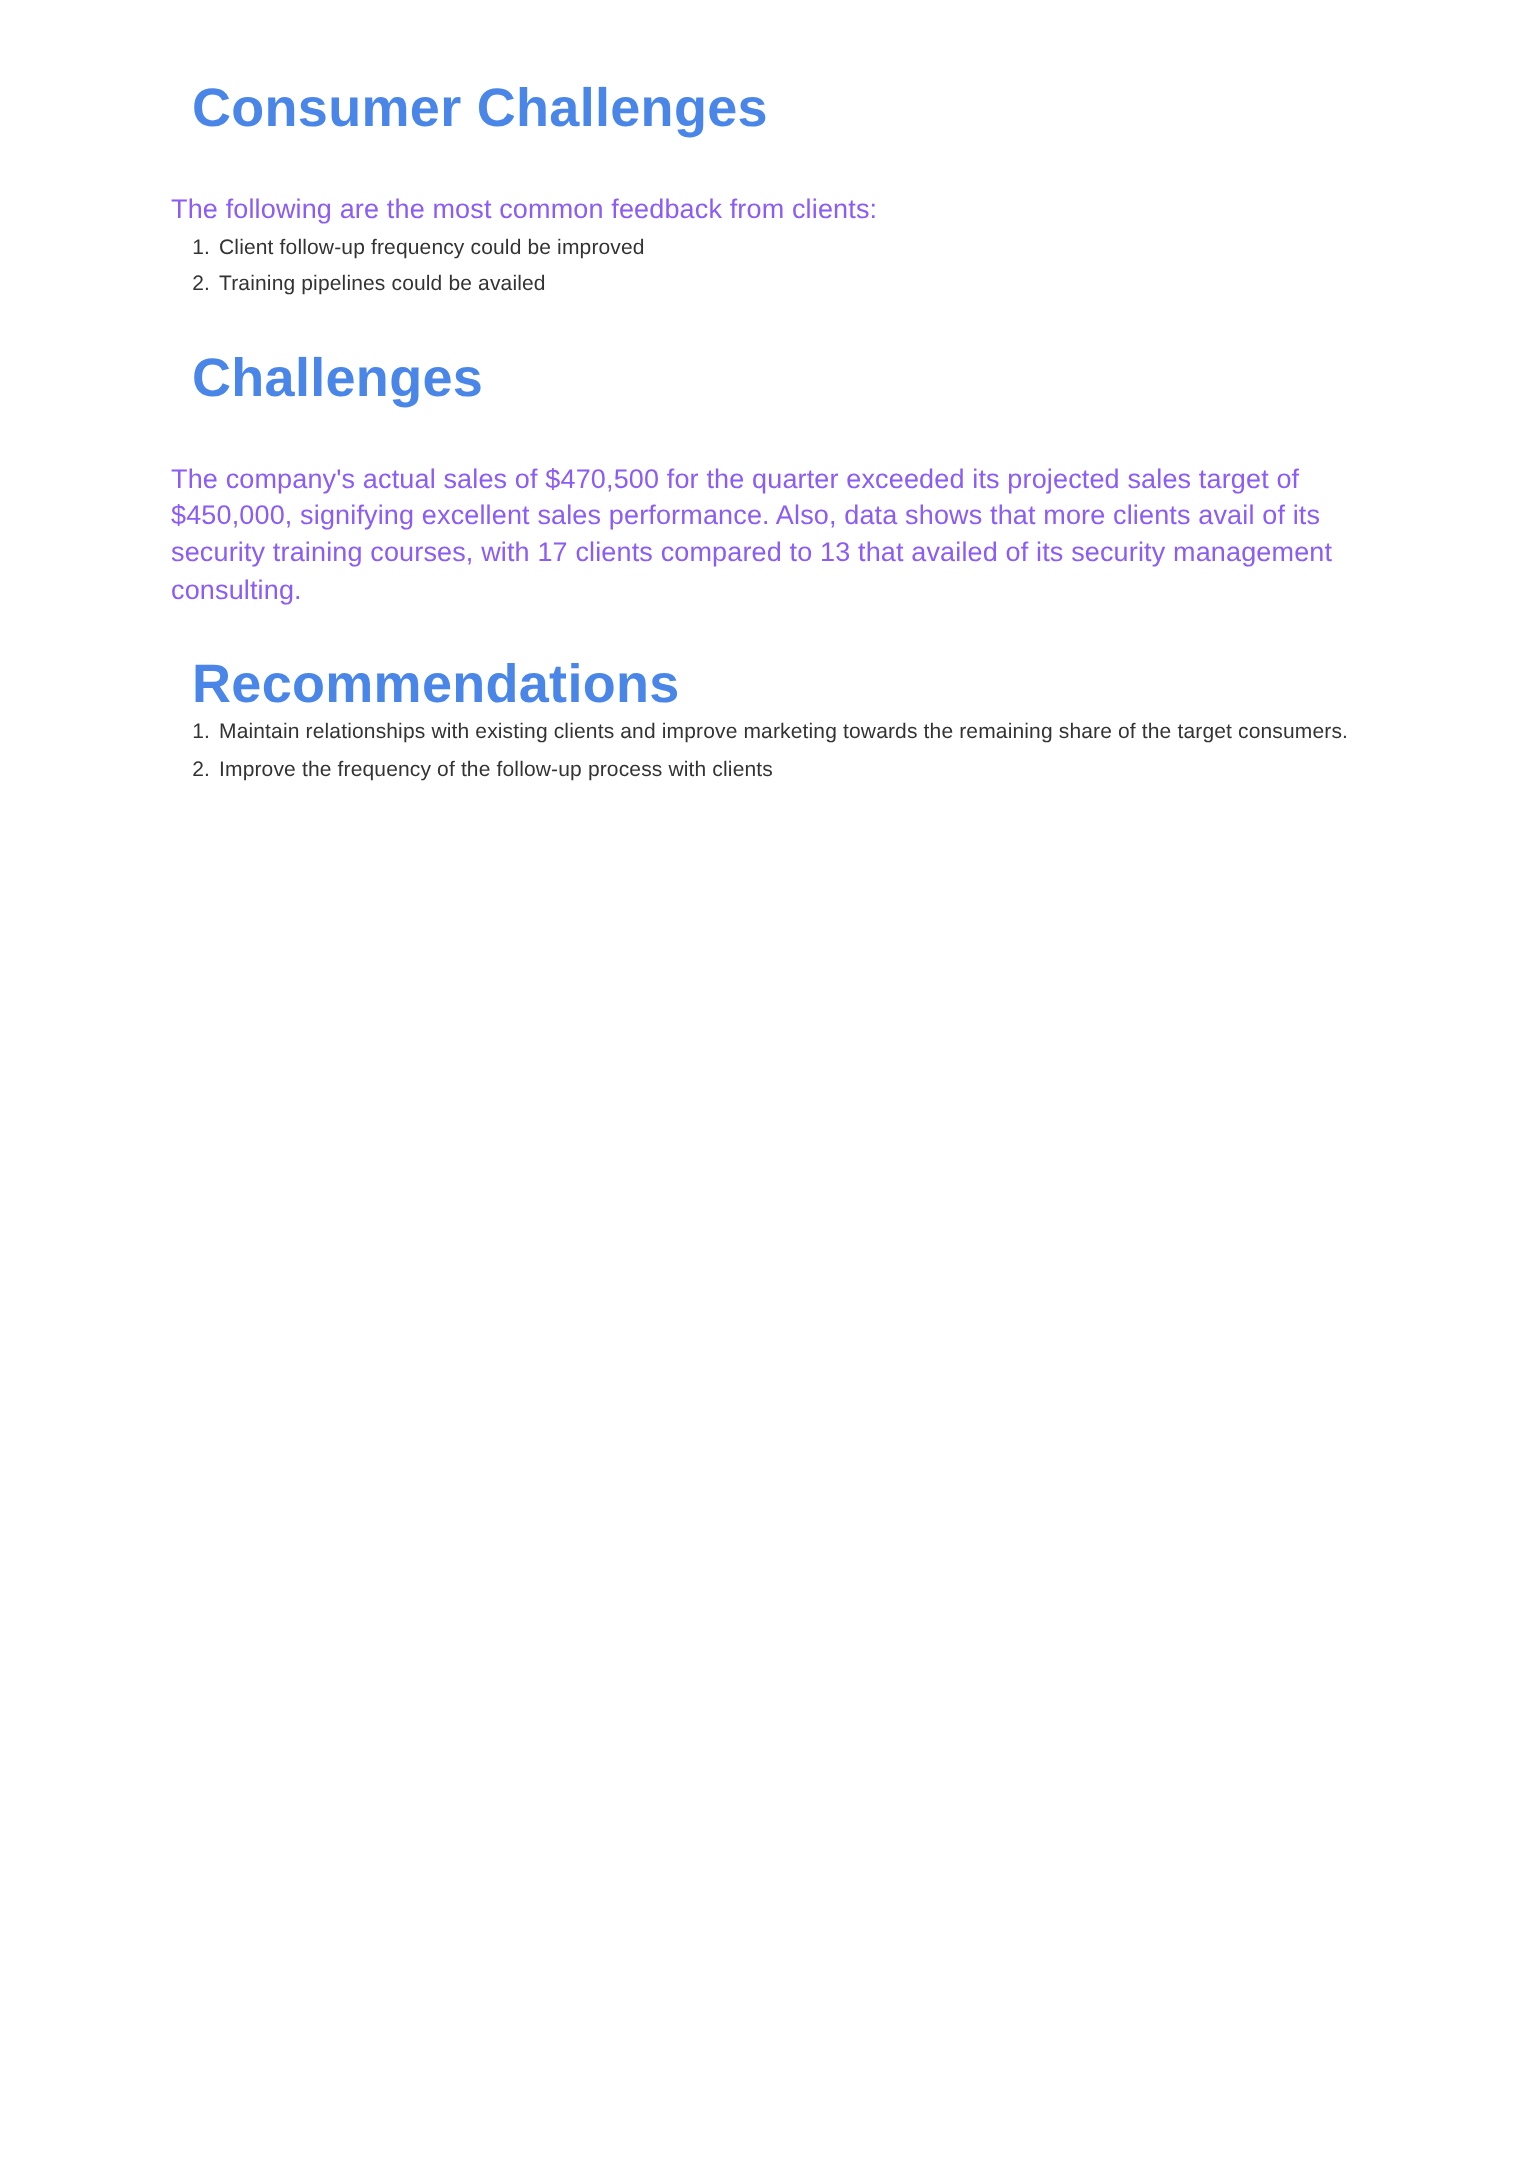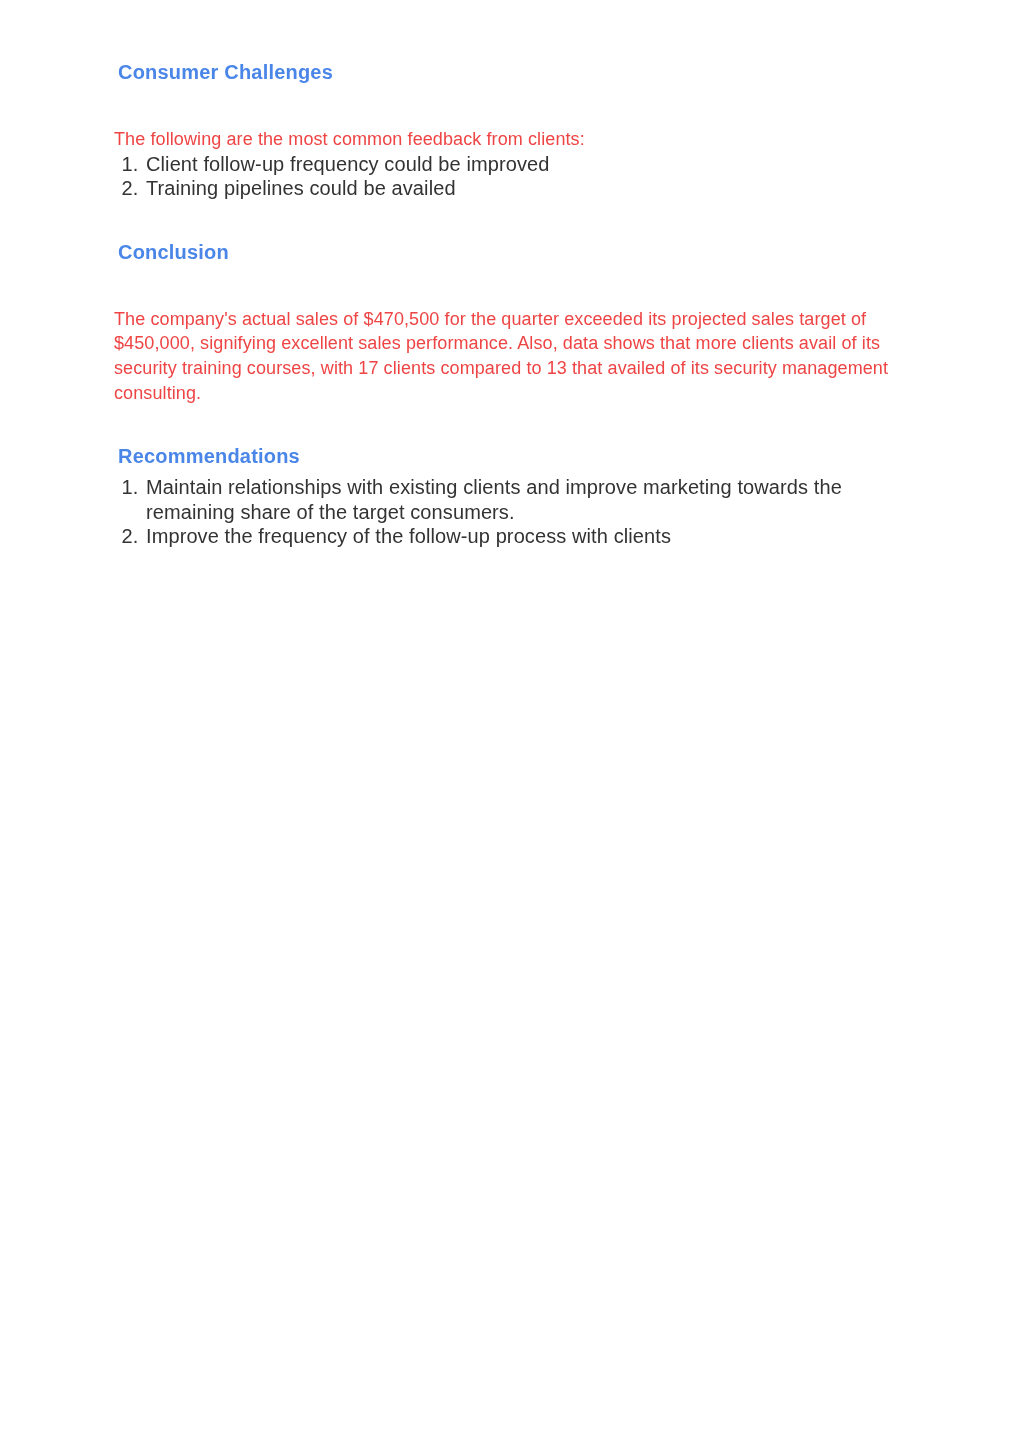--- a/index.html
+++ b/index.html
@@ -12,40 +12,40 @@
     box-sizing: border-box;
     width: 1024px;
     height: 1446px;
     background: #ffffff;
     padding: 53px 114px 40px 114px;
     overflow: hidden;
     font-family: "Liberation Sans", sans-serif;
   }
   .section { margin: 0; }
   .heading {
-    margin: 32px 0 0 4px;
+    margin: 32px 0 0 14px;
     font-family: "Liberation Sans", sans-serif;
     font-weight: 700;
-    font-size: 20px;
+    font-size: 36px;
     line-height: 38px;
     letter-spacing: 0.2px;
     color: #4a86e8;
   }
   .section:first-child .heading { margin-top: 0; }
   .body-text {
     margin: 36px 0 0 0;
     font-size: 18px;
     line-height: 24.6px;
-    color: #ef4444;
+    color: #8b5cf6;
     letter-spacing: 0.1px;
   }
   ol.numbered-list {
     margin: 0;
     padding: 0 0 0 30px;
-    font-size: 20px;
+    font-size: 14px;
     line-height: 24.6px;
     color: #333333;
     letter-spacing: 0.1px;
   }
   ol.numbered-list li {
     margin: 0;
     padding-left: 2px;
   }
 </style>
 </head>
@@ -56,21 +56,21 @@
   <div class="section">
     <h1 class="heading">Consumer Challenges</h1>
     <p class="body-text">The following are the most common feedback from clients:</p>
     <ol class="numbered-list">
       <li>Client follow-up frequency could be improved</li>
       <li>Training pipelines could be availed</li>
     </ol>
   </div>
 
   <div class="section">
-    <h1 class="heading">Conclusion</h1>
+    <h1 class="heading">Challenges</h1>
     <p class="body-text">The company's actual sales of $470,500 for the quarter exceeded its projected sales target of $450,000, signifying excellent sales performance. Also, data shows that more clients avail of its security training courses, with 17 clients compared to 13 that availed of its security management consulting.</p>
   </div>
 
   <div class="section">
     <h1 class="heading">Recommendations</h1>
     <ol class="numbered-list">
       <li>Maintain relationships with existing clients and improve marketing towards the remaining share of the target consumers.</li>
       <li>Improve the frequency of the follow-up process with clients</li>
     </ol>
   </div>

